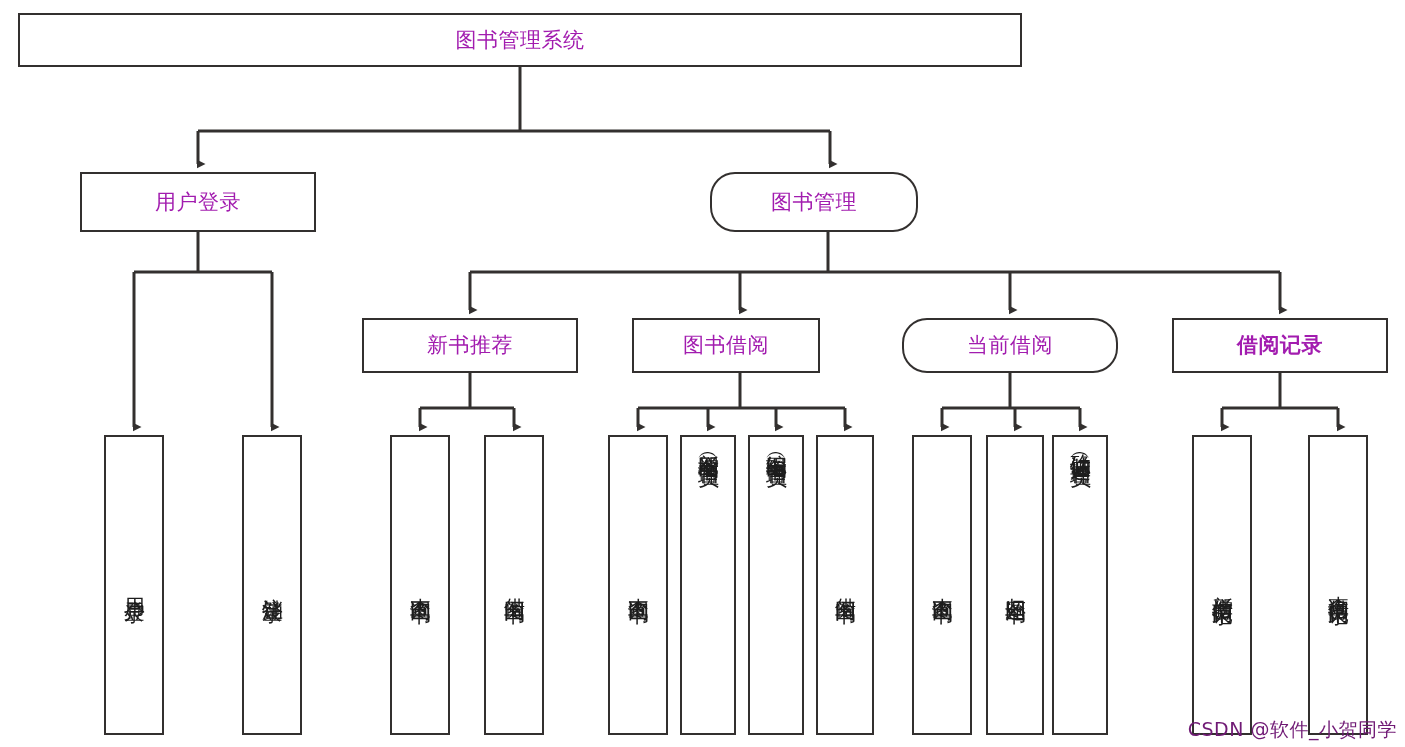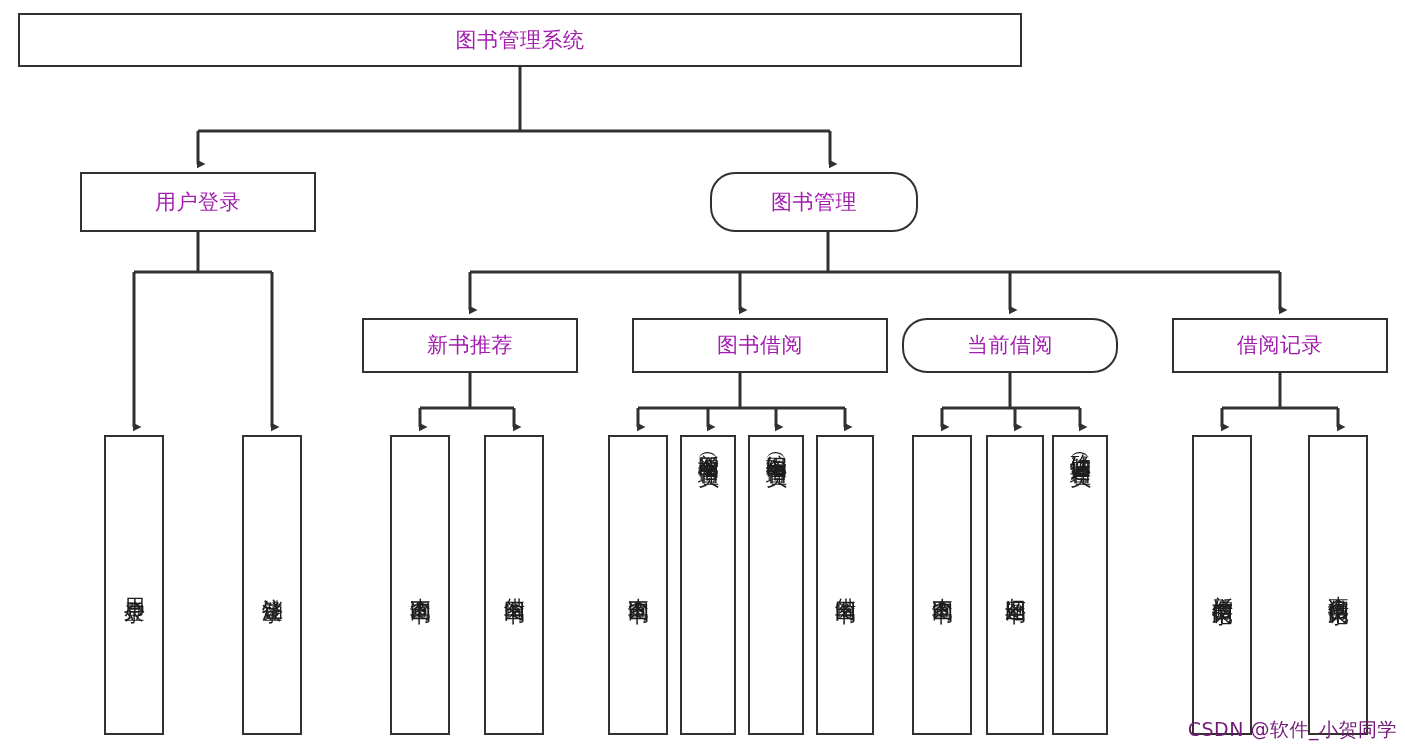--- a/index.html
+++ b/index.html
@@ -133,27 +133,27 @@
   <div class="node-box" style="left:80px; top:172px; width:236px; height:60px;">
     <span class="node-label-h">用户登录</span>
   </div>
   <div class="node-box" style="left:710px; top:172px; width:208px; height:60px;border-radius:25px;">
     <span class="node-label-h">图书管理</span>
   </div>
 
   <div class="node-box" style="left:362px; top:318px; width:216px; height:55px;">
     <span class="node-label-h">新书推荐</span>
   </div>
-  <div class="node-box" style="left:632px; top:318px; width:256px; height:55px;">
+  <div class="node-box" style="left:632px; top:318px; width:188px; height:55px;">
     <span class="node-label-h">图书借阅</span>
   </div>
   <div class="node-box" style="left:902px; top:318px; width:216px; height:55px;border-radius:25px;">
     <span class="node-label-h">当前借阅</span>
   </div>
-  <div class="node-box" style="left:1172px; top:318px; width:216px; height:55px;">
+  <div class="node-box" style="left:1172px; top:318px; width:216px; height:55px;font-weight:bold;">
     <span class="node-label-h">借阅记录</span>
   </div>
 
   <div class="node-box leaf-box" style="left:104px; top:435px; width:60px; height:300px;">
     <span class="node-label-v">用户登录</span>
   </div>
   <div class="node-box leaf-box" style="left:242px; top:435px; width:60px; height:300px;">
     <span class="node-label-v">注销登录</span>
   </div>
   <div class="node-box leaf-box" style="left:390px; top:435px; width:60px; height:300px;">

